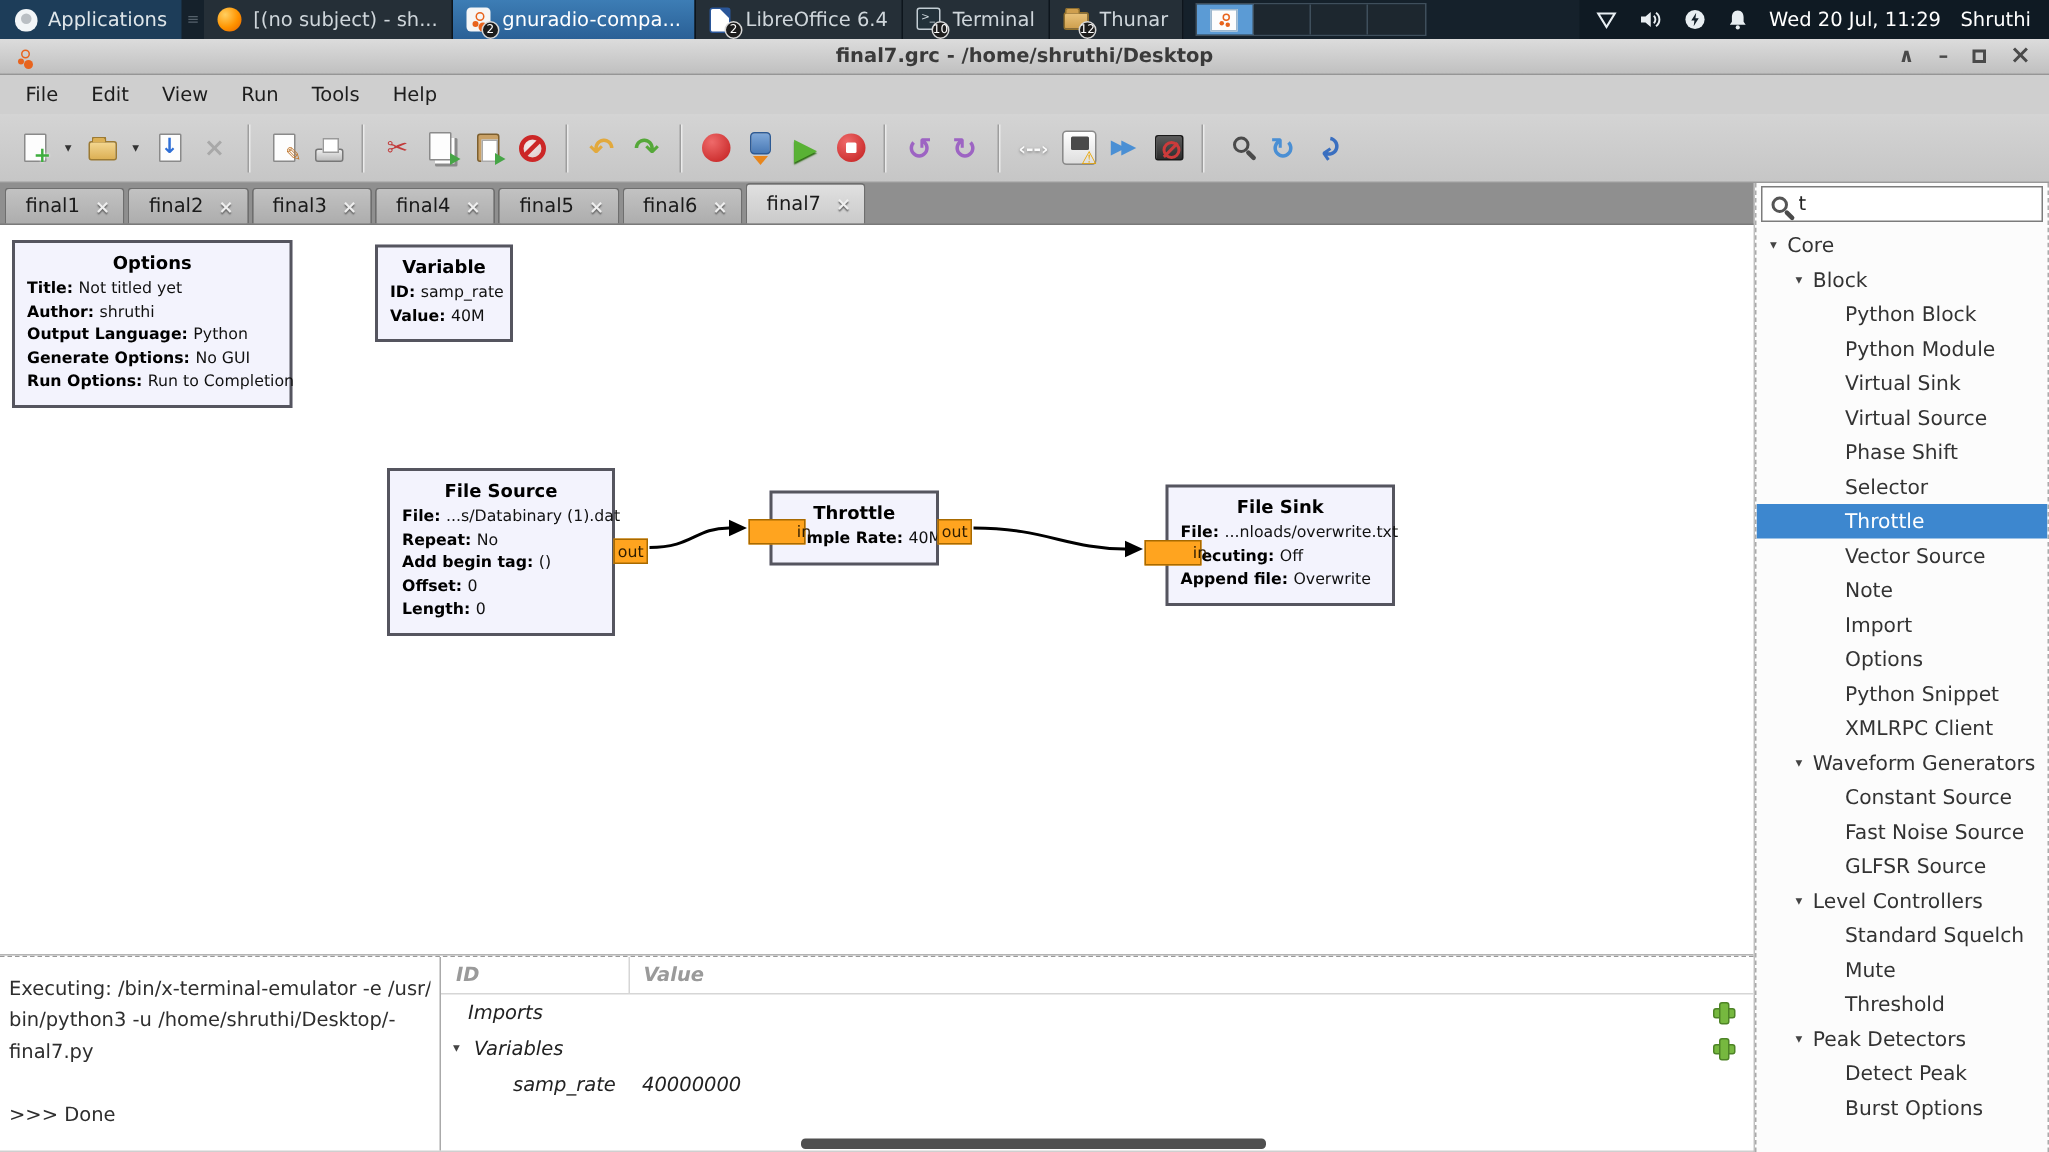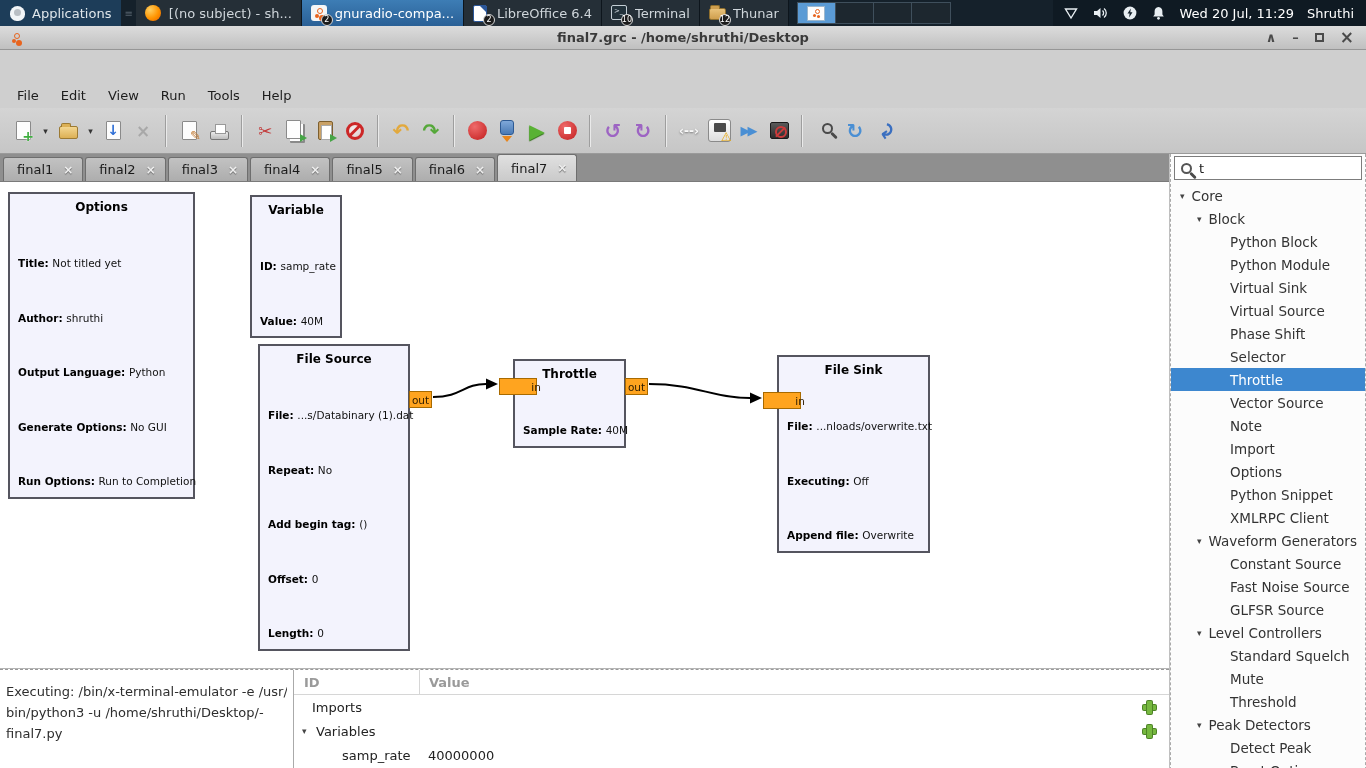--- a/index.html
+++ b/index.html
@@ -40,21 +40,21 @@
   
   .titlebar { height:24px; background:linear-gradient(#dcdcdc,#c0c0c0); border-bottom:1px solid #969696; display:flex; align-items:center; padding:0 8px; position:relative; }
   .grc-logo { width:16px; height:16px; position:relative; }
   .win-title { position:absolute; left:0; right:0; text-align:center; font-size:13px; font-weight:bold; color:#3a3a3a; }
   .win-ctrls { margin-left:auto; display:flex; align-items:center; gap:16px; color:#4a4a4a; z-index:1; padding-right:4px; }
   .wc { font-size:13px; font-weight:bold; cursor:pointer; line-height:1; }
   .wc-max { width:9px; height:9px; border:2px solid #4a4a4a; }
   .wc-close { font-size:17px; }
 
   
-  .menubar { height:26px; background:#cfcfcf; display:flex; align-items:center; padding-left:6px;margin-top:32px; }
+  .menubar { height:26px; background:#cfcfcf; display:flex; align-items:center; padding-left:6px; }
   .menu-item { padding:3px 11px; font-size:13px; color:#1d1d1d; cursor:pointer; }
 
   
   .toolbar { height:46px; background:linear-gradient(#d4d4d4,#c6c6c6); border-bottom:1px solid #9a9a9a; display:flex; align-items:center; padding:0 8px; }
   .tsep { width:0; border-left:1px solid #9e9e9e; border-right:1px solid #eaeaea; height:32px; margin:0 7px; }
   .ti { width:30px; height:34px; display:flex; align-items:center; justify-content:center; position:relative; cursor:pointer; }
   .ti-caret { width:15px; }
   .ti-caret::after { content:"▾"; font-size:9px; color:#333; }
   .pg { width:15px; height:19px; background:#fdfdfd; border:1px solid #8a8a8a; border-radius:1px; }
   .ov { position:absolute; }
@@ -101,31 +101,31 @@
   .main-left { width:1170px; display:flex; flex-direction:column; border-right:1px solid #c0c0c0; }
 
   .tabbar { height:28px; background:#8f8f8f; display:flex; align-items:flex-end; padding-left:3px; gap:2px; border-bottom:1px solid #7a7a7a; }
   .tab { height:24px; background:linear-gradient(#c2c2c2,#adadad); border:1px solid #6e6e6e; border-bottom:none; border-radius:3px 3px 0 0; display:flex; align-items:center; padding:0 9px 0 13px; font-size:13px; color:#1a1a1a; cursor:pointer;margin-top:32px; }
   .tab.active { height:27px; background:linear-gradient(#e0e0e0,#cacaca); }
   .tab .x { color:#efefef; font-weight:bold; font-size:12px; margin-left:10px; text-shadow:0 1px 1px #666; cursor:pointer; }
 
   .canvas { position:relative; height:487px; background:#ffffff; border-bottom:1px solid #b5b5b5; overflow:hidden; }
   .blk { position:absolute; background:#f3f3fd; border:2px solid #55555f; padding:4px 8px 7px; }
   .blk-title { font-size:12px; font-weight:bold; color:#000; text-align:center; padding:2px 0 3px; white-space:nowrap; }
-  .blk-param { font-size:10.5px; color:#111; line-height:15.5px; white-space:nowrap;margin-top:39px; }
+  .blk-param { font-size:10.5px; color:#111; line-height:15.5px; white-space:nowrap; }
   .blk-param b { color:#000; }
   .port { position:absolute; height:17px; background:#ffa41f; border:1px solid #a86a00; font-size:10.5px; color:#2e1c00; display:flex; align-items:center; justify-content:center; }
   .port.right { right:-24px; width:23px; }
   .port.left { left:-16px; width:15px;padding-left:36px; }
   .wires { position:absolute; inset:0; pointer-events:none; }
 
   .bottom { height:130px; border-top:1px dashed #999; display:flex; background:#fff; }
   .console { width:294px; border-right:1px solid #aaa; padding:11px 6px; font-size:13px; color:#2e2e2e; line-height:21px; }
   .console div { white-space:nowrap; overflow:hidden; }
-  .varpanel { flex:1; position:relative; font-size:13px; color:#222; }
+  .varpanel { flex:1; position:relative; font-size:13px; color:#222;font-style:italic; }
   .vrow, .vhead { display:grid; grid-template-columns:125px 1fr 26px; align-items:center; height:24px; }
   .vhead { color:#9a9a9a; font-weight:bold; border-bottom:1px solid #d6d6d6; height:25px; }
   .vhead .vcell-val { border-left:1px solid #d6d6d6; height:100%; display:flex; align-items:center; }
   .vcell-id { padding-left:10px; display:flex; align-items:center; }
   .vcell-val { padding-left:9px; }
   .vrow .caret { font-size:9px; color:#444; width:10px; margin-right:4px; }
   .plus { position:relative; width:13px; height:13px; }
   .plus::before, .plus::after { content:""; position:absolute; background:#76b83f; box-shadow:0 0 0 1px #4e8427; border-radius:1px; }
   .plus::before { left:0; top:4px; width:13px; height:5px; }
   .plus::after { left:4px; top:0; width:5px; height:13px; }

